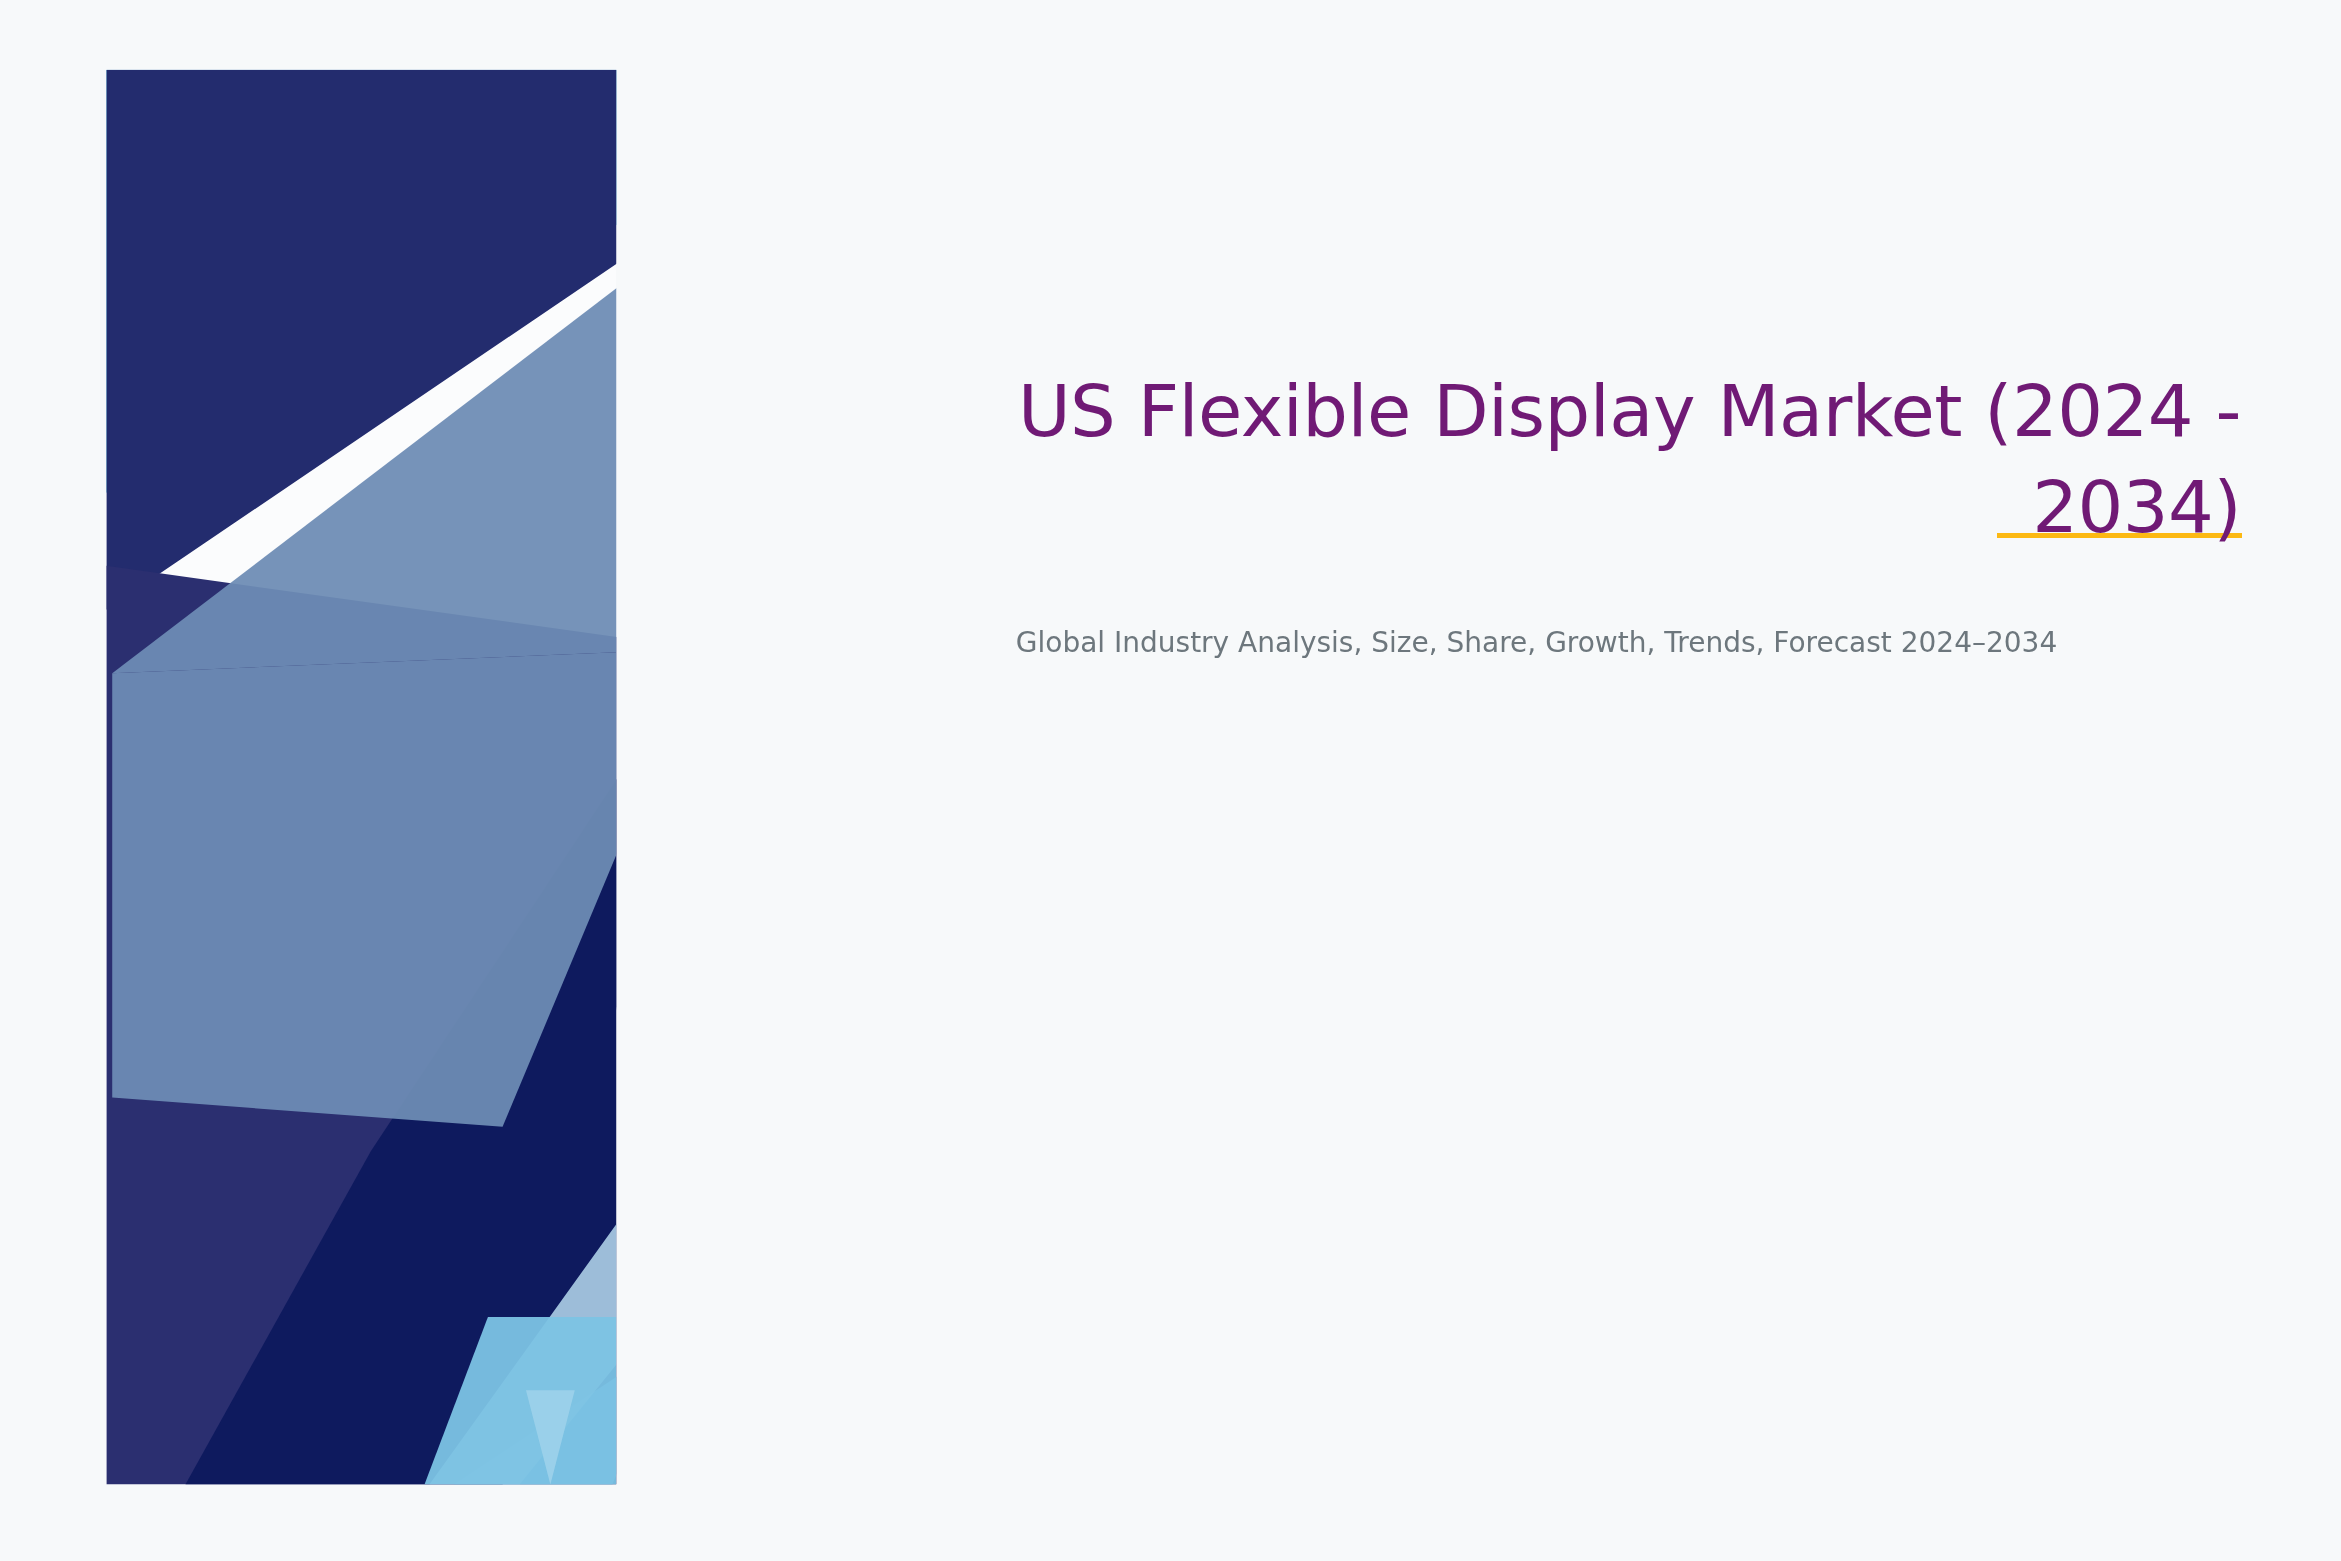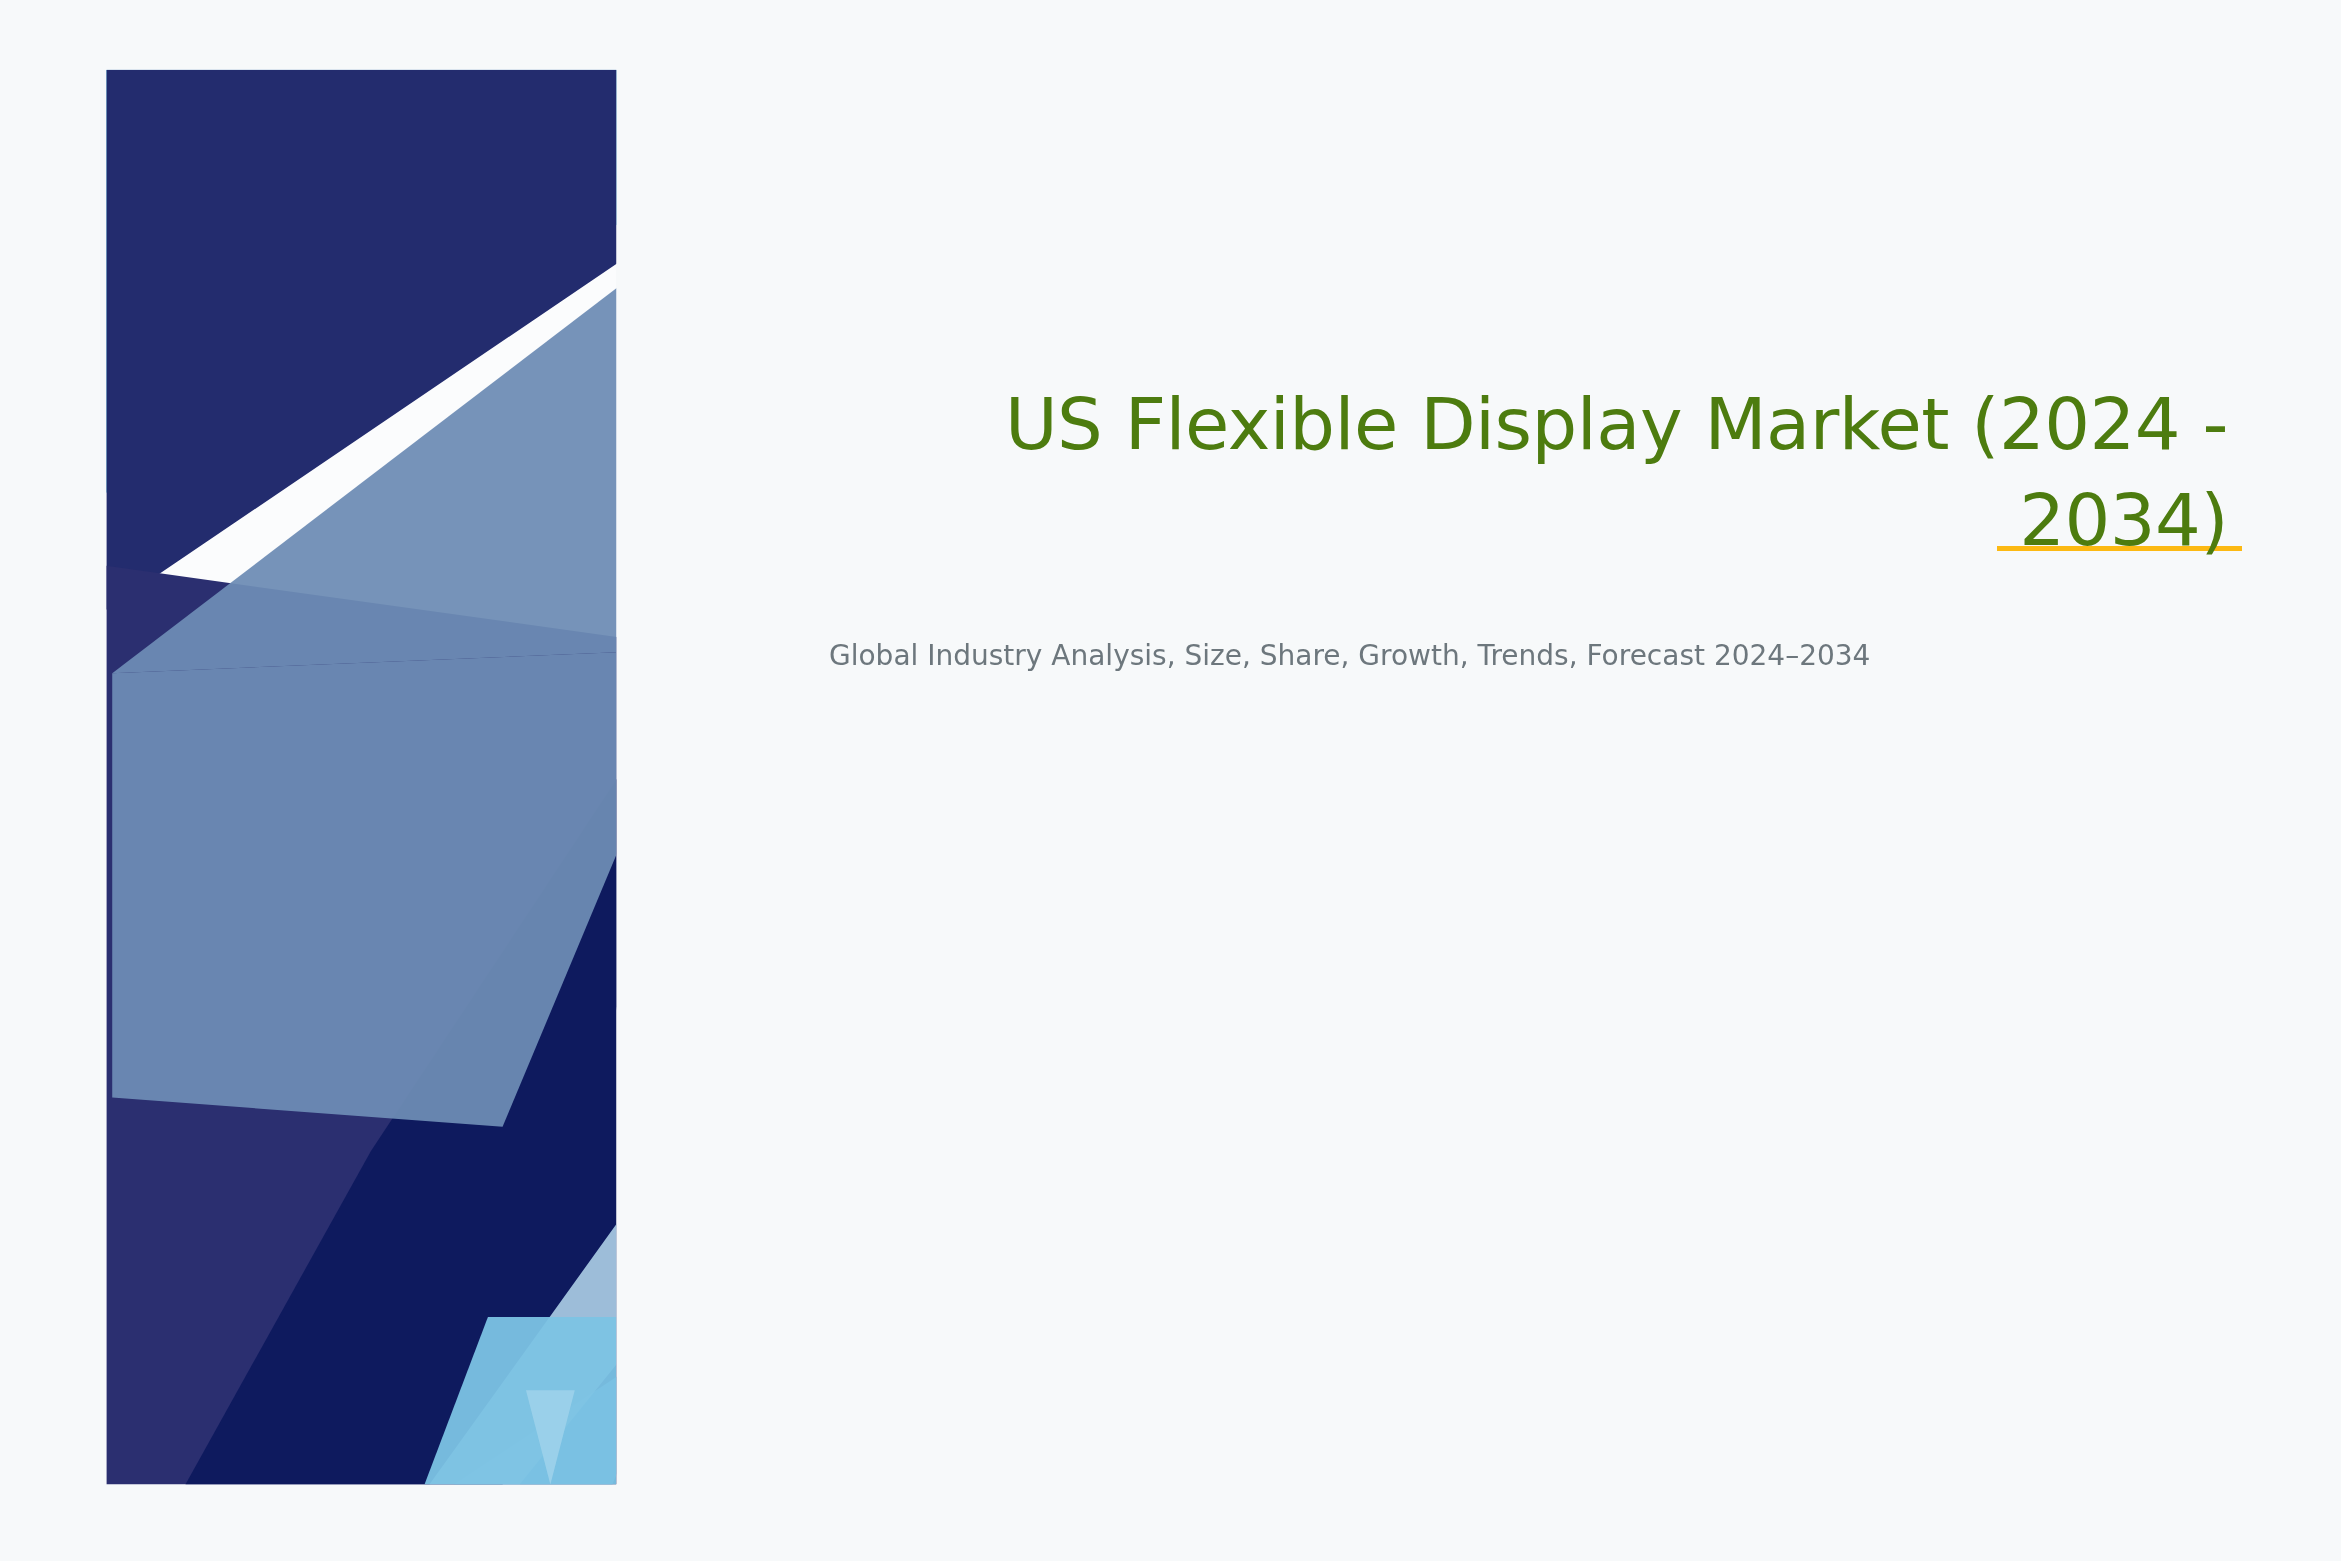--- a/index.html
+++ b/index.html
@@ -33,46 +33,46 @@
     width: 1415px;
     text-align: right;
   }
   #title-wrap {
     position: relative;
     display: block;
   }
   #page-title {
     position: relative;
     z-index: 3;
-    margin: 16px;
+    margin: 3px;
     font-family: "DejaVu Sans", "Liberation Sans", sans-serif;
     font-weight: normal;
     font-size: 72px;
     line-height: 1.33;
     letter-spacing: -0.5px;
-    color: #4d7c0f;
+    color: #701a75;
     text-align: right;
   }
   #title-accent {
     position: absolute;
     z-index: 2;
     right: 2.4px;
     top: 169px;
     width: 245px;
     height: 5.4px;
     background: #fcb913;
   }
   #page-subtitle {
     margin: 66px 0 0 0;
     font-family: "DejaVu Sans", "Liberation Sans", sans-serif;
     font-weight: normal;
     font-size: 28px;
     line-height: 1.52;
     color: #6d777d;
-    text-align: left;
+    text-align: center;
     max-width: 1415px;
   }
 </style>
 </head>
 <body>
 
 <div id="cover">
 
   <svg id="artwork" viewBox="0 0 4800 3200" preserveAspectRatio="none" aria-hidden="true">
     <defs>

